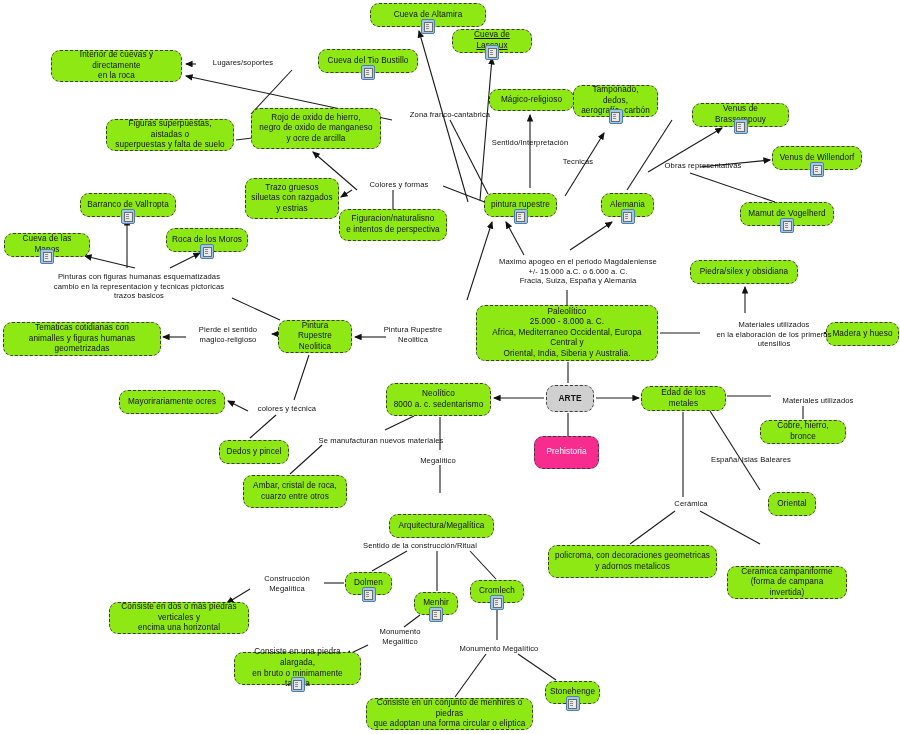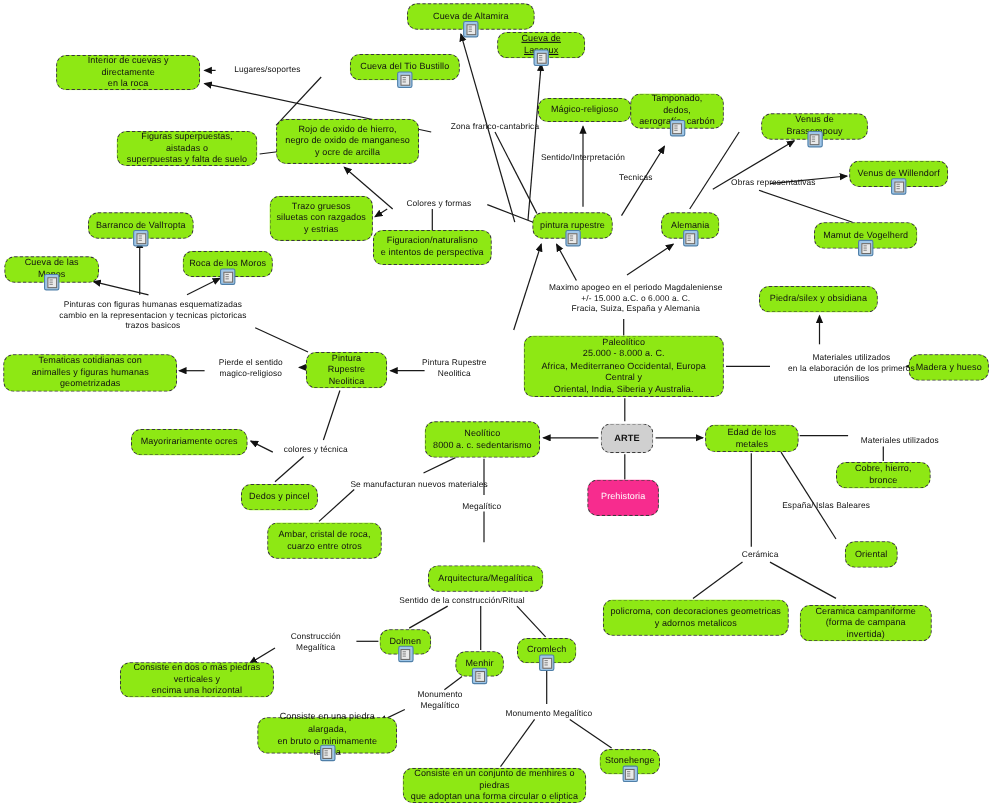--- a/index.html
+++ b/index.html
@@ -267,21 +267,21 @@
       </div>
       <div class="node" style="left: 768px; top: 492px; width: 48px; height: 24px;">
         <span>Oriental</span>
       </div>
       <div class="node" style="left: 389px; top: 494px; width: 105px; height: 24px; margin-top: 20px;">
         <span>Arquitectura/Megalítica</span>
       </div>
       <div class="node" style="left: 548px; top: 545px; width: 169px; height: 33px;">
         <span>policroma, con decoraciones geometricas<br>y adornos metalicos</span>
       </div>
-      <div class="node" style="left: 727px; top: 550px; width: 120px; height: 33px; align-items: center;">
+      <div class="node" style="left: 727px; top: 566px; width: 120px; height: 33px; align-items: center;">
         <span>Ceramica campaniforme<br>(forma de campana invertida)</span>
       </div>
       <div class="node" style="left: 345px; top: 572px; width: 47px; height: 23px;">
         <span>Dolmen</span>
         <span class="doc-icon">
           <i></i>
         </span>
       </div>
       <div class="node" style="left: 470px; top: 580px; width: 54px; height: 23px; text-align: right;">
         <span>Cromlech</span>

